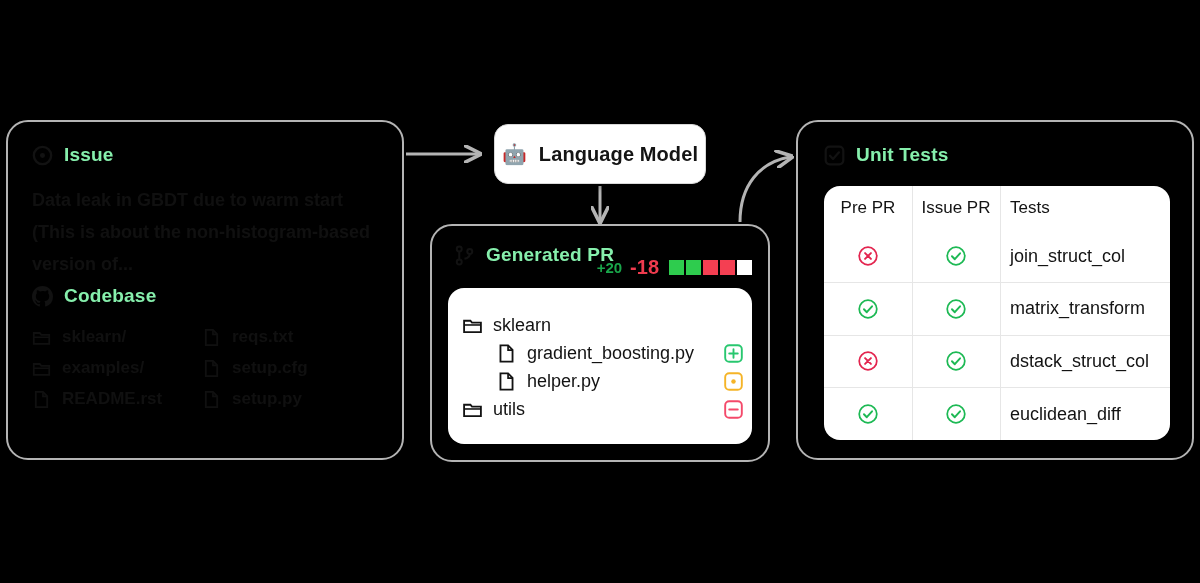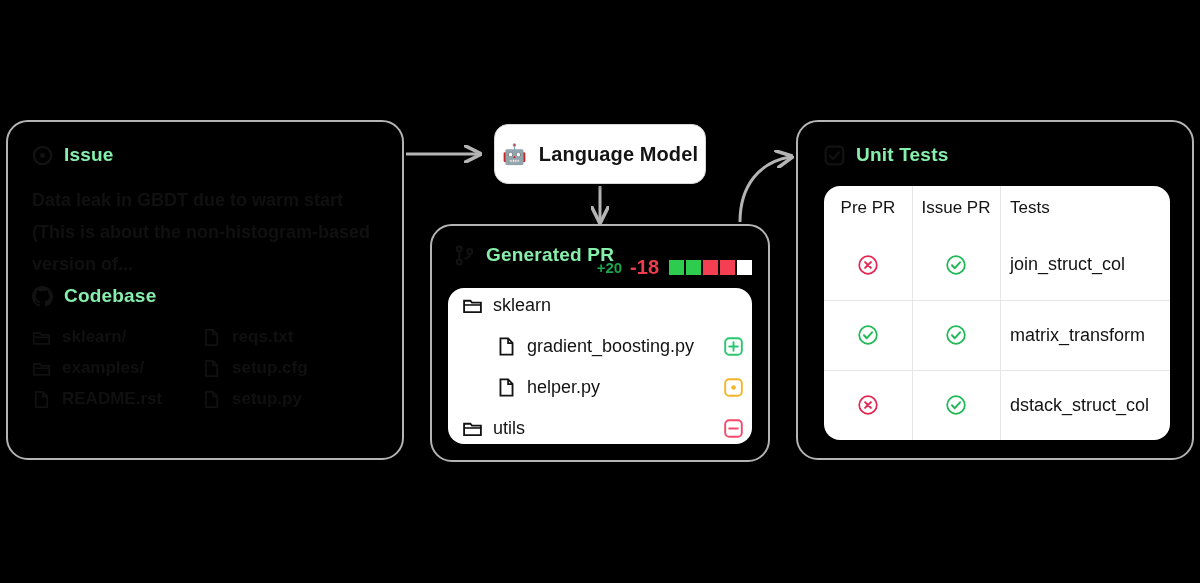--- a/index.html
+++ b/index.html
@@ -72,21 +72,21 @@
   }
   .stat-add { color: #19a64a; font-size: 15px; font-weight: 700; }
   .stat-del { color: #ef3b4e; font-size: 20px; font-weight: 700; }
   .stat-blocks { display: flex; gap: 2px; margin-left: 2px; }
   .sb { width: 15px; height: 15px; }
 
   #pr-tree {
     position: absolute; left: 16px; top: 62px; right: 16px; bottom: 16px;
     background: #ffffff; border-radius: 16px;
     padding: 14px 9px 12px 14px;
-    display: flex; flex-direction: column; justify-content: center; gap: 20px;
+    display: flex; flex-direction: column; justify-content: center; gap: 0;
   }
   .tree-row { display: flex; align-items: center; gap: 10px; height: 28px; }
   .tree-row.indent { padding-left: 34px; }
   .tree-row .ti { width: 21px; height: 21px; flex: 0 0 auto; display:block; }
   .tree-row .tname {
     font-size: 18px; font-weight: 400; color: #131313; white-space: nowrap;
   }
   .tree-row .badge { margin-left: auto; width: 19px; height: 19px; flex:0 0 auto; display:block; }
 
   
@@ -346,18 +346,33 @@
               </svg>
             </td>
             <td class="post-col">
               <svg class="sicon" viewBox="0 0 24 24">
                 <circle cx="12" cy="12" r="9.6" fill="none" stroke="#1db954" stroke-width="1.9"></circle>
                 <path fill="none" stroke="#1db954" stroke-width="2.1" stroke-linecap="round" stroke-linejoin="round" d="M7.6 12.3l3.1 3.2 5.7-6.4"></path>
               </svg>
             </td>
             <td class="tests-col">dstack_struct_col</td>
           </tr>
+          <tr>
+            <td class="pre-col">
+              <svg class="sicon" viewBox="0 0 24 24">
+                <circle cx="12" cy="12" r="9.6" fill="none" stroke="#1db954" stroke-width="1.9"></circle>
+                <path fill="none" stroke="#1db954" stroke-width="2.1" stroke-linecap="round" stroke-linejoin="round" d="M7.6 12.3l3.1 3.2 5.7-6.4"></path>
+              </svg>
+            </td>
+            <td class="post-col">
+              <svg class="sicon" viewBox="0 0 24 24">
+                <circle cx="12" cy="12" r="9.6" fill="none" stroke="#1db954" stroke-width="1.9"></circle>
+                <path fill="none" stroke="#1db954" stroke-width="2.1" stroke-linecap="round" stroke-linejoin="round" d="M7.6 12.3l3.1 3.2 5.7-6.4"></path>
+              </svg>
+            </td>
+            <td class="tests-col">euclidean_diff</td>
+          </tr>
         </tbody>
       </table>
     </div>
   </div>
 
 </div>
 
 </body></html>

